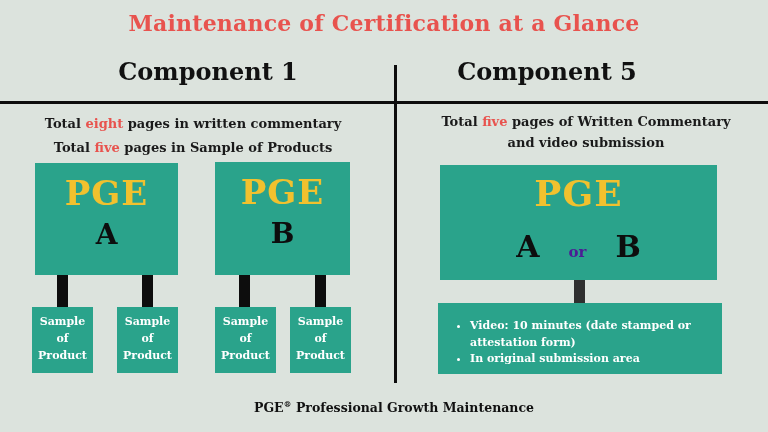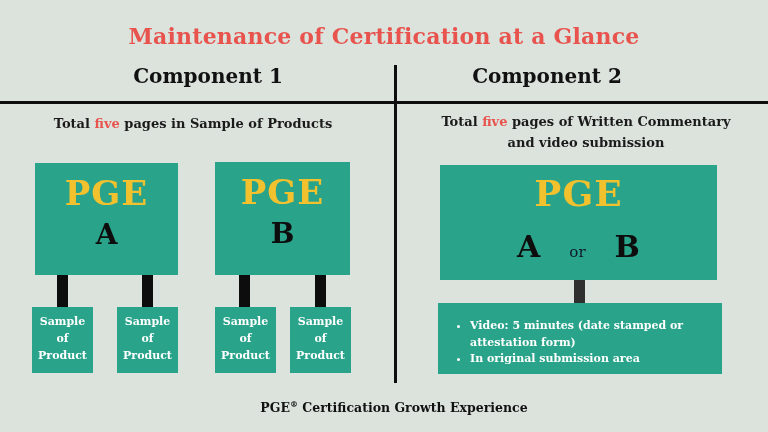--- a/index.html
+++ b/index.html
@@ -10,21 +10,21 @@
     width: 768px;
     height: 432px;
     position: relative;
     overflow: hidden;
     background: #dce3dd;
     font-family: "DejaVu Serif", "Liberation Serif", serif;
     color: #0d0d0d;
   }
   .title {
     position: absolute;
-    top: 23px; left: 0;
+    top: 10px; left: 0;
     width: 768px;
     margin: 0;
     text-align: center;
     font-size: 22px;
     font-weight: bold;
     color: #e8534e;
     letter-spacing: 0.2px;
   }
   .hline {
     position: absolute;
@@ -33,22 +33,22 @@
     background: #0d0d0d;
   }
   .vline {
     position: absolute;
     top: 65px; left: 394px;
     width: 3px; height: 318px;
     background: #0d0d0d;
   }
   .comp-header {
     position: absolute;
-    top: 64px;
-    font-size: 20px;
+    top: 57px;
+    font-size: 24px;
     font-weight: bold;
     text-align: center;
     color: #111;
   }
   .comp1-header { left: 58px; width: 300px; }
   .comp2-header { left: 432px; width: 230px; }
   .summary {
     position: absolute;
     font-size: 13px;
     font-weight: bold;
@@ -89,23 +89,23 @@
     margin-top: 10px;
   }
   .letters-row .big-letter {
     font-size: 30px;
     font-weight: bold;
     line-height: 1;
     color: #0d0d0d;
   }
   .letters-row .or-word {
     font-size: 15px;
-    font-weight: normal;
-    line-height: 1;
-    color: #0f172a;
+    font-weight: bold;
+    line-height: 1;
+    color: #4c1d95;
     margin-top: 24px;
   }
   .connector {
     position: absolute;
     top: 275px;
     width: 11px; height: 33px;
     background: #0d0d0d;
   }
   .c1 { left: 57px; }
   .c2 { left: 142px; }
@@ -168,23 +168,26 @@
 <body>
 
 <div>
 
   <h1 class="title">Maintenance of Certification at a Glance</h1>
 
   <div class="hline"></div>
   <div class="vline"></div>
 
   <div class="comp-header comp1-header">Component 1</div>
-  <div class="comp-header comp2-header">Component 2</div>
+  <div class="comp-header comp2-header">Component 5</div>
 
   <div class="summary summary1">
+    <div>
+      <span>Total </span><span class="hl">eight</span><span> pages in written commentary</span>
+    </div>
     <div>
       <span>Total </span><span class="hl">five</span><span> pages in Sample of Products</span>
     </div>
   </div>
 
   <div class="summary summary2">
     <span>Total </span><span class="hl">five</span><span> pages of Written Commentary and video submission</span>
   </div>
 
   <div class="pge-box pge-a">
@@ -227,22 +230,22 @@
     <div class="letters-row">
       <span class="big-letter">A</span>
       <span class="or-word">or</span>
       <span class="big-letter">B</span>
     </div>
   </div>
 
   <div class="connector2"></div>
   <div class="bullet-box">
     <ul>
-      <li>Video: 5 minutes (date stamped or attestation form)</li>
+      <li>Video: 10 minutes (date stamped or attestation form)</li>
       <li>In original submission area</li>
     </ul>
   </div>
 
   <div class="footer">
-    <span>PGE</span><sup>®</sup><span> Certification Growth Experience</span>
+    <span>PGE</span><sup>®</sup><span> Professional Growth Maintenance</span>
   </div>
 
 </div>
 
 </body></html>

